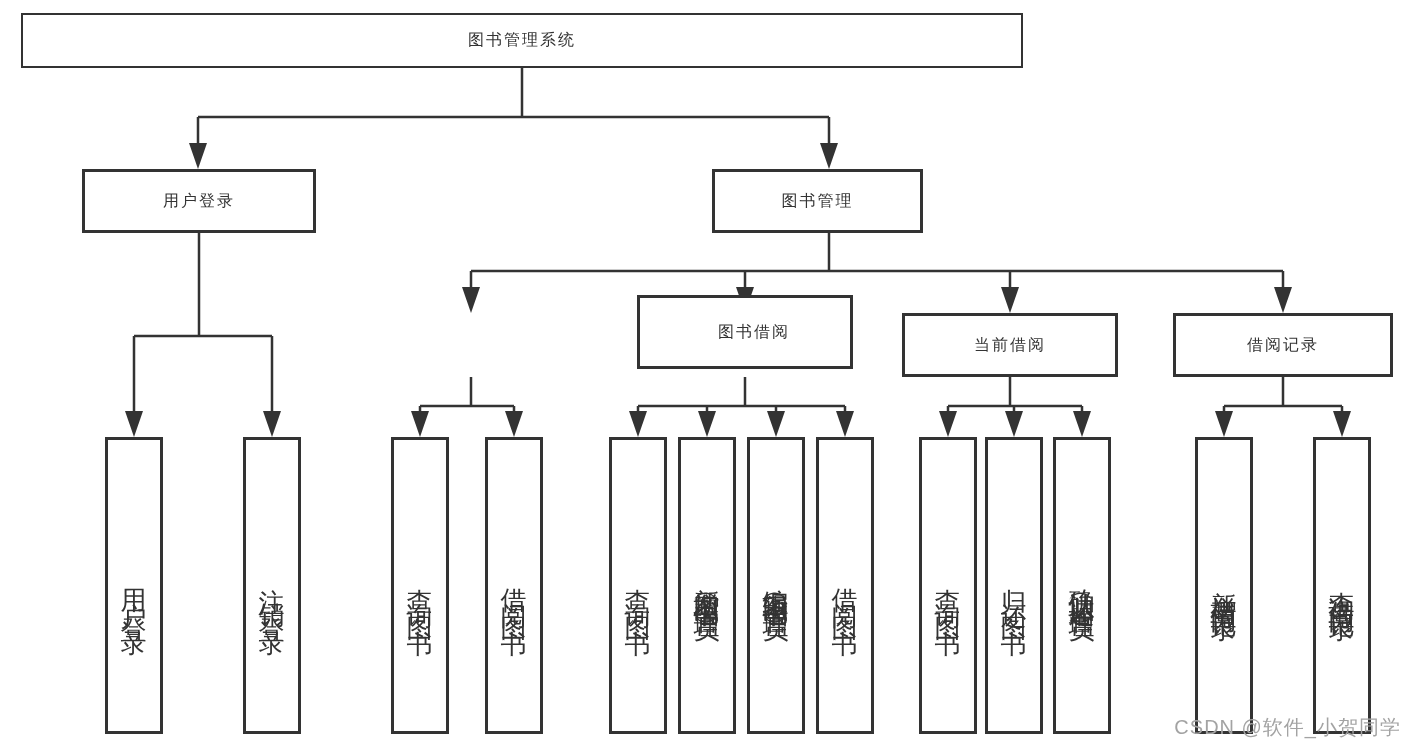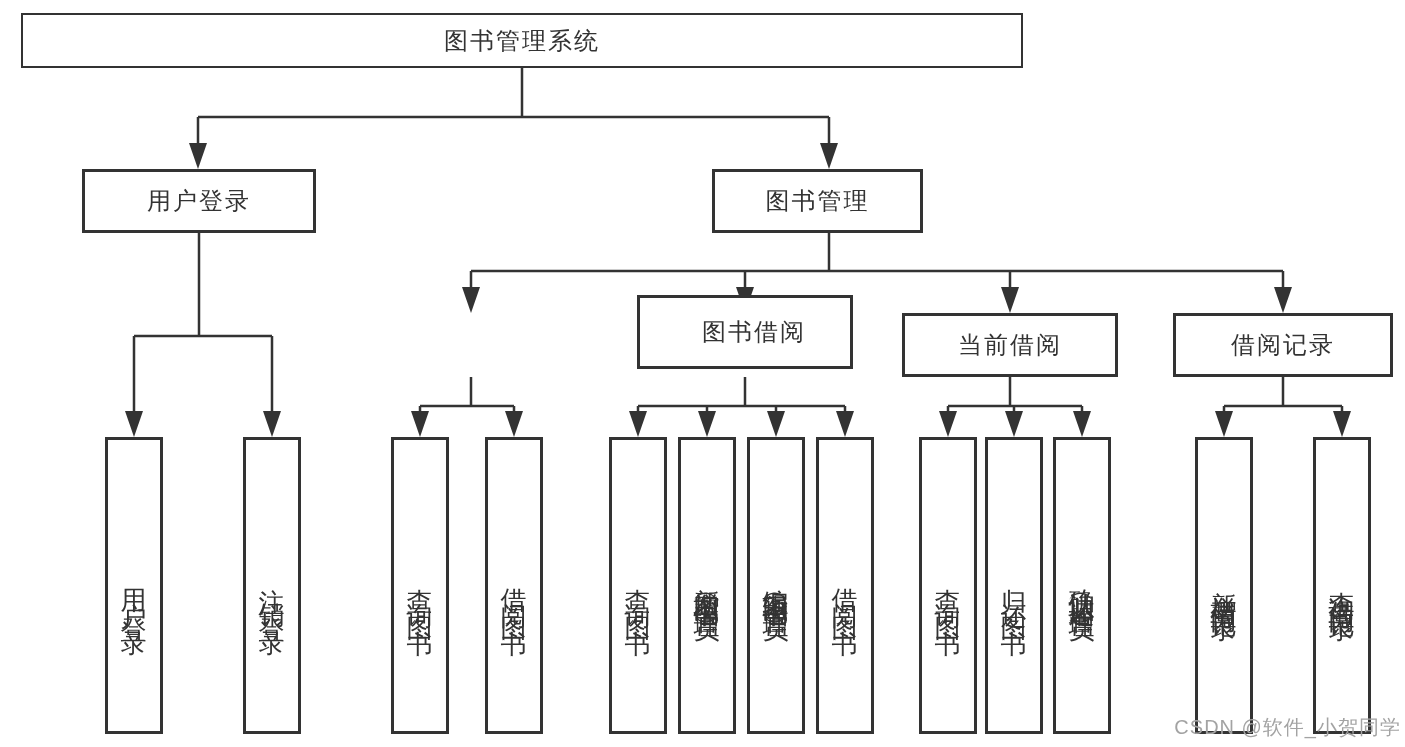--- a/index.html
+++ b/index.html
@@ -21,21 +21,21 @@
     position: absolute;
     background: #ffffff;
     border: 3px solid #333333;
     box-sizing: border-box;
     display: flex;
     align-items: center;
     justify-content: center;
   }
   .node.root-box { border-width: 2px; }
   .h-label {
-    font-size: 24px;
+    font-size: 16px;
     letter-spacing: 2px;
     white-space: nowrap;
     color: #333333;
   }
   .v-label {
     writing-mode: vertical-rl;
     text-orientation: mixed;
     font-size: 26px;
     line-height: 1;
     color: #333333;

